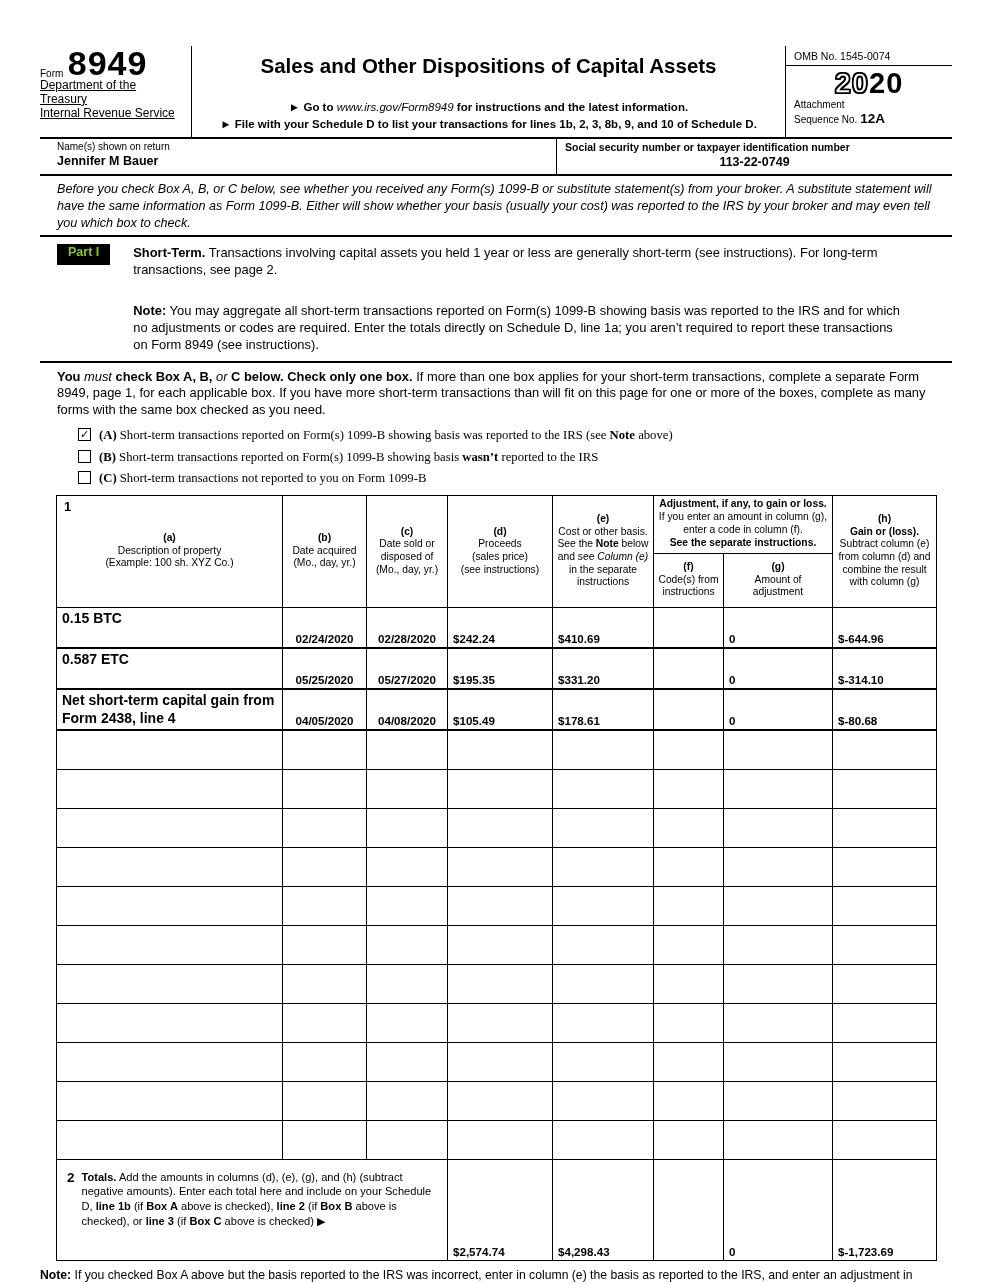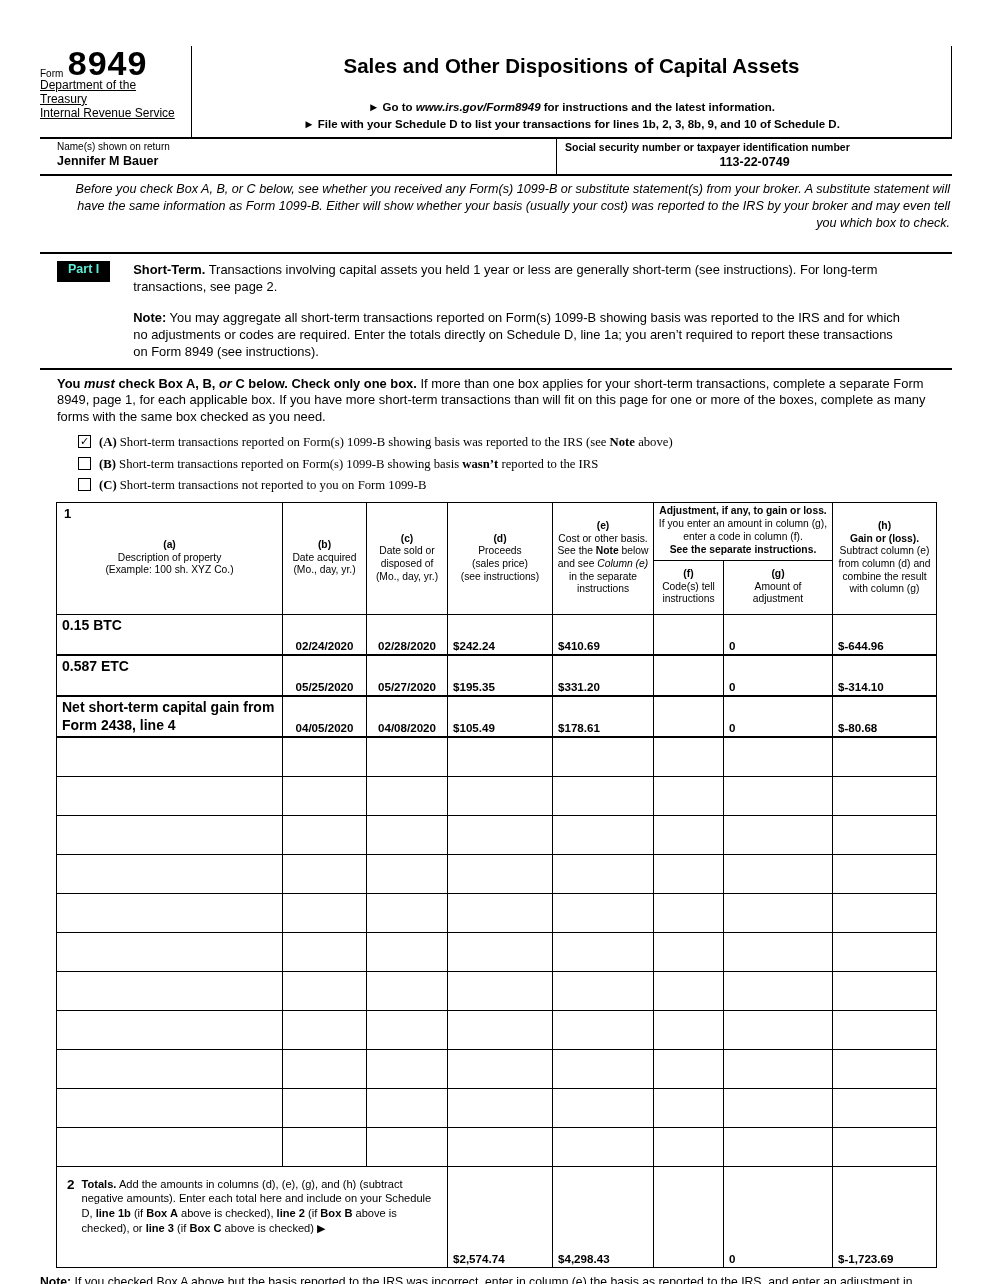--- a/index.html
+++ b/index.html
@@ -4,21 +4,21 @@
 <style>
   * { margin:0; padding:0; box-sizing:border-box; }
   html,body { background:#e8e8e8; }
   .page {
     width:992px; height:1284px; background:#fff; color:#000;
     font-family:"Liberation Sans","DejaVu Sans",sans-serif;
     padding:46px 40px 0 40px; position:relative; margin:0 auto;
   }
   .b { font-weight:bold; }
   .i { font-style:italic; }
-  .bi { font-weight:bold; font-style:italic;margin-top:25px; }
+  .bi { font-weight:normal; font-style:italic;margin-top:25px; }
   .pre { white-space:pre-line; }
 
   
   .hdr { display:flex; border-bottom:2px solid #000; }
   .hdr-left { width:152px; border-right:1px solid #000; padding:2px 6px 2px 0; display:flex; flex-direction:column; }
   .form-word { font-size:10px; vertical-align:bottom; }
   .form-num-big { font-size:34px; font-weight:bold; letter-spacing:1px; line-height:0.9; }
   .dept { font-size:12px; line-height:1.15; padding-bottom:1px;text-decoration:underline; }
   .hdr-center { flex:1; border-right:1px solid #000; text-align:center; padding:8px 8px 5px 8px; }
   .title { font-size:20.5px; font-weight:bold; margin-bottom:21px; }
@@ -33,27 +33,27 @@
   
   .who { display:flex; border-bottom:2px solid #000; }
   .who-left { flex:1; padding:2px 6px 6px 17px; }
   .who-right { width:396px; border-left:1px solid #000; padding:2px 8px 3px 8px; text-align:left; }
   .small-label { font-size:10px; }
   .ssn-label { font-size:10.5px; font-weight:bold; }
   .who-val { font-size:12.5px; font-weight:bold; margin-top:2px; }
   .ssn-val { text-align:center; }
 
   
-  .intro { font-style:italic; font-size:12.6px; line-height:1.33; padding:5px 2px 20px 17px; border-bottom:2px solid #000;text-align:right; }
+  .intro { font-style:italic; font-size:12.6px; line-height:1.33; padding:5px 2px 3px 17px; border-bottom:2px solid #000; }
 
   
   .part1 { display:flex; padding:7px 0 8px 17px; border-bottom:2px solid #000; }
-  .badge { background:#000; color:#5eead4; font-weight:bold; font-size:12.5px; padding:1px 11px 20px 11px; height:18px; margin-right:23px; flex:none; }
+  .badge { background:#000; color:#84cc16; font-weight:bold; font-size:12.5px; padding:1px 11px 20px 11px; height:18px; margin-right:23px; flex:none; }
   .part1-body { font-size:12.9px; line-height:1.32; max-width:772px; }
-  .part1-note { margin-top:14px; }
+  .part1-note { margin-top:24px; }
 
   
   .checks { padding:6px 0 0 17px; font-size:12.9px; line-height:1.3; }
   .cb-list { margin:8px 0 0 21px; }
   .cb-row { display:flex; align-items:flex-start; margin-bottom:5px; }
   .cb-box { width:13px; height:13px; border:1.5px solid #000; margin:1px 8px 0 0; flex:none;
             display:flex; align-items:center; justify-content:center; font-size:11px; font-weight:bold; line-height:1; }
   .cb-label { font-size:12.7px;font-family:Liberation Serif, serif; }
 
   
@@ -95,20 +95,30 @@
         <div>Internal Revenue Service</div>
       </div>
     </div>
     <div class="hdr-center">
       <div class="title">Sales and Other Dispositions of Capital Assets</div>
       <div class="instr">
         <span>► Go to </span><span class="bi">www.irs.gov/Form8949</span><span> for instructions and the latest information.</span>
       </div>
       <div class="instr">► File with your Schedule D to list your transactions for lines 1b, 2, 3, 8b, 9, and 10 of Schedule D.</div>
     </div>
+    <div class="hdr-right">
+      <div class="omb">OMB No. 1545-0074</div>
+      <div class="year">
+        <span class="yr-outline">20</span><span>20</span>
+      </div>
+      <div class="attach">
+        <div>Attachment</div>
+        <div><span>Sequence No. </span><span class="seq-num">12A</span></div>
+      </div>
+    </div>
   </div>
 
   <div class="who">
     <div class="who-left">
       <div class="small-label">Name(s) shown on return</div>
       <div class="who-val">Jennifer M Bauer</div>
     </div>
     <div class="who-right">
       <div class="ssn-label">Social security number or taxpayer identification number</div>
       <div class="who-val ssn-val">113-22-0749</div>
@@ -206,21 +216,21 @@
           <span class="b" style="display:block">Gain or (loss).</span>
           <span class="pre">Subtract column (e)
 from column (d) and
 combine the result
 with column (g)</span>
         </th>
       </tr>
       <tr style="height:54px;">
         <th class="hc">
           <span class="hletter">(f)</span>
-          <span class="pre">Code(s) tell
+          <span class="pre">Code(s) from
 instructions</span>
         </th>
         <th class="hc">
           <span class="hletter">(g)</span>
           <span class="pre">Amount of
 adjustment</span>
         </th>
       </tr>
     </thead>
     <tbody>

